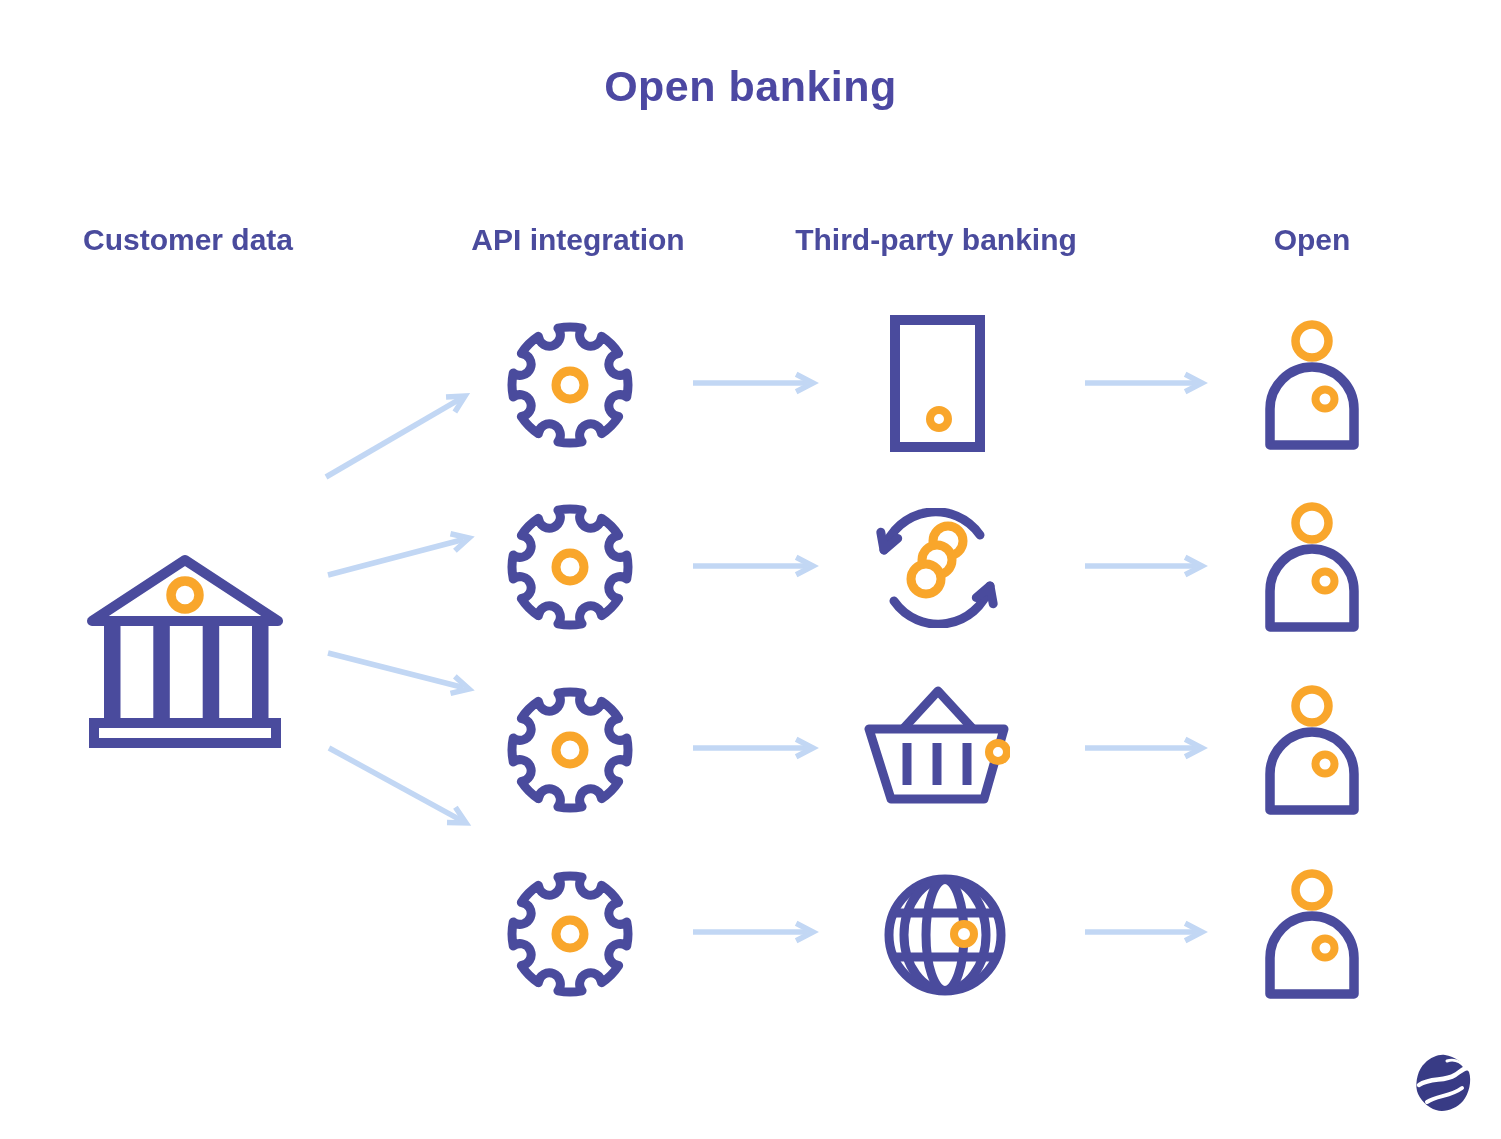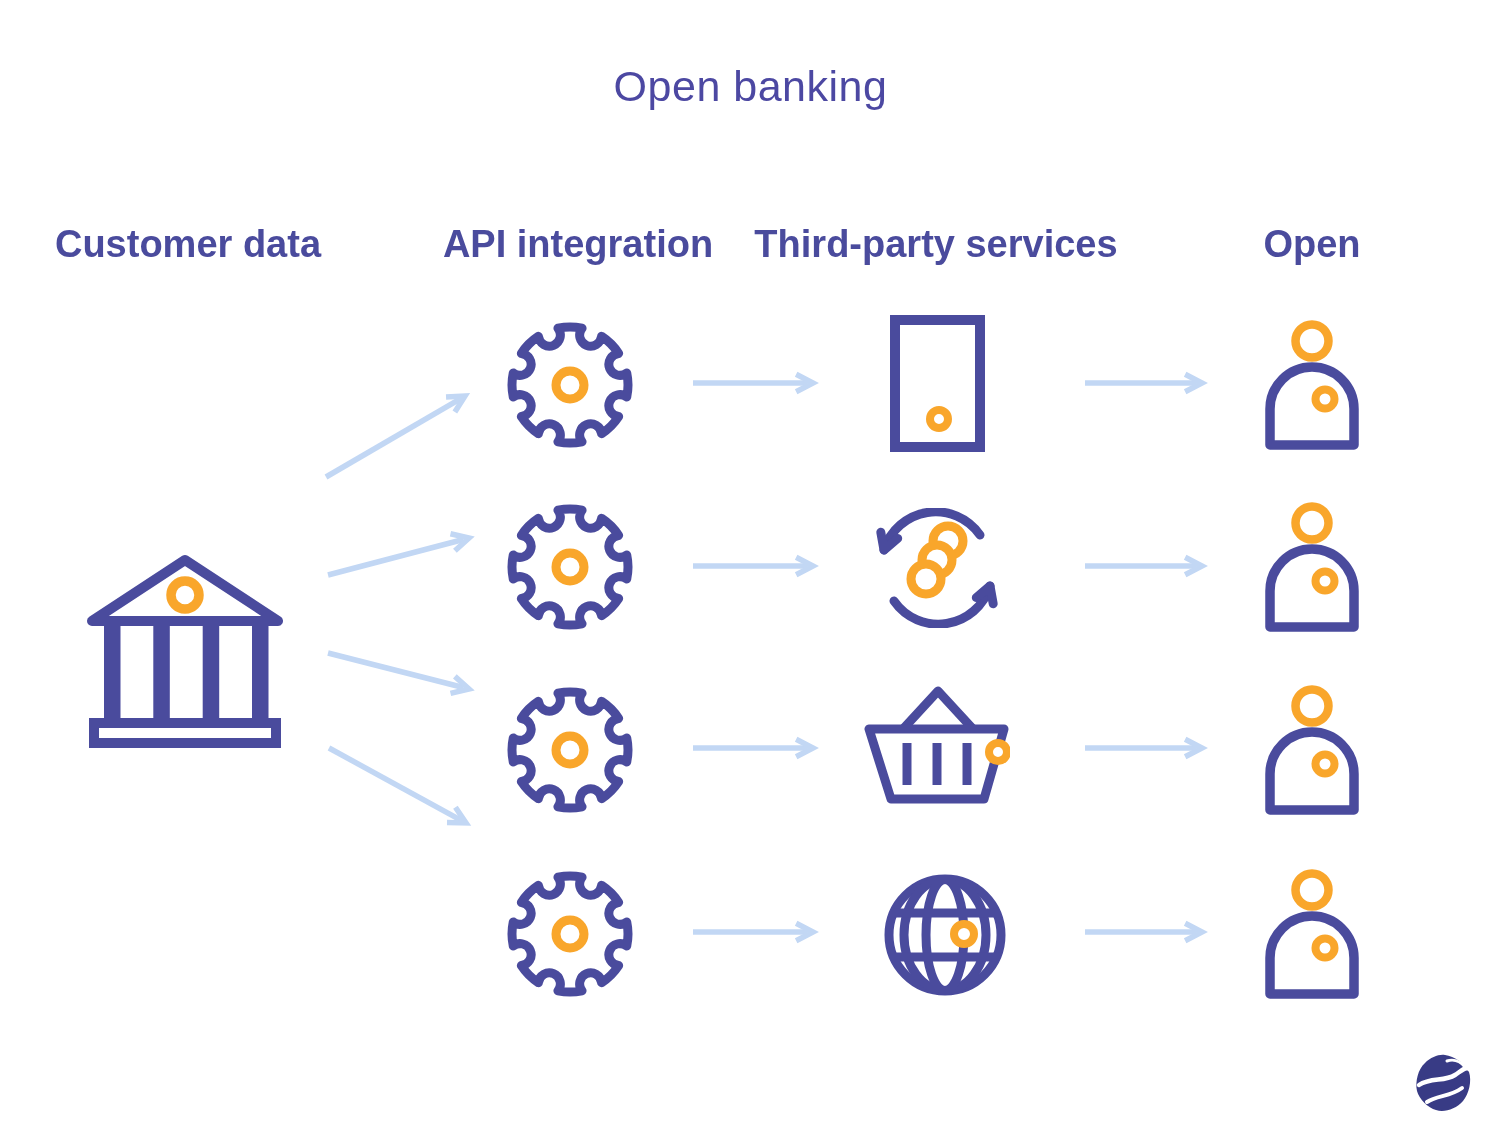--- a/index.html
+++ b/index.html
@@ -3,45 +3,45 @@
 <meta charset="utf-8">
 <style>
   html,body{margin:0;padding:0;}
   body{
     width:1501px;height:1139px;background:#ffffff;position:relative;
     font-family:"Liberation Sans", sans-serif;overflow:hidden;
   }
   .abs{position:absolute;}
   .title{
     top:62px;left:0;width:100%;text-align:center;
-    font-size:43px;font-weight:400;letter-spacing:.5px;color:var(--title_purple);
+    font-size:43px;font-weight:700;letter-spacing:.5px;color:var(--title_purple);
   }
   .col-header{
     top:223px;transform:translateX(-50%);white-space:nowrap;
-    font-size:38px;font-weight:700;color:var(--purple);
+    font-size:30px;font-weight:700;color:var(--purple);
   }
   svg{display:block;}
   .sp{stroke:var(--purple);fill:none;}
   .so{stroke:var(--orange);fill:none;}
   .fp{fill:var(--purple);}
   .fw{fill:#ffffff;}
   .arrow-layer{left:0;top:0;pointer-events:none;}
   .logo-body{fill:var(--logo_navy);}
   .logo-wave{stroke:#ffffff;fill:none;stroke-linecap:round;}
 </style>
 </head>
 <body>
 
 <div>
 
   <div class="abs title">Open banking</div>
 
   <div class="abs col-header" style="left:188px">Customer data</div>
   <div class="abs col-header" style="left:578px">API integration</div>
-  <div class="abs col-header" style="left:936px">Third-party services</div>
+  <div class="abs col-header" style="left:936px">Third-party banking</div>
   <div class="abs col-header" style="left:1312px">Open</div>
 
   <svg class="abs arrow-layer" width="1501" height="1139" viewBox="0 0 1501 1139">
       <line x1="326" y1="477" x2="459.81597443961346" y2="399.02090698123243" stroke="#C2D7F4" stroke-width="5.5"></line>
       <polyline points="454.85649401460705,412.0657799787093 465,396 446.0215450917939,396.90457133338793" fill="none" stroke="#C2D7F4" stroke-width="5.5"></polyline>
       <line x1="328" y1="575" x2="463.1964878787775" y2="539.5229074360655" stroke="#C2D7F4" stroke-width="5.5"></line>
       <polyline points="454.9259436557264,550.7640486530807 469,538 450.47204636746176,533.7910887167209" fill="none" stroke="#C2D7F4" stroke-width="5.5"></polyline>
       <line x1="328" y1="653" x2="463.1864937362532" y2="687.5157005284051" stroke="#C2D7F4" stroke-width="5.5"></line>
       <polyline points="450.50043110182736,693.331968441917 469,689 454.84141548140923,676.3297796218882" fill="none" stroke="#C2D7F4" stroke-width="5.5"></polyline>
       <line x1="329" y1="748" x2="460.7370371093719" y2="820.1188159357876" stroke="#C2D7F4" stroke-width="5.5"></line>

